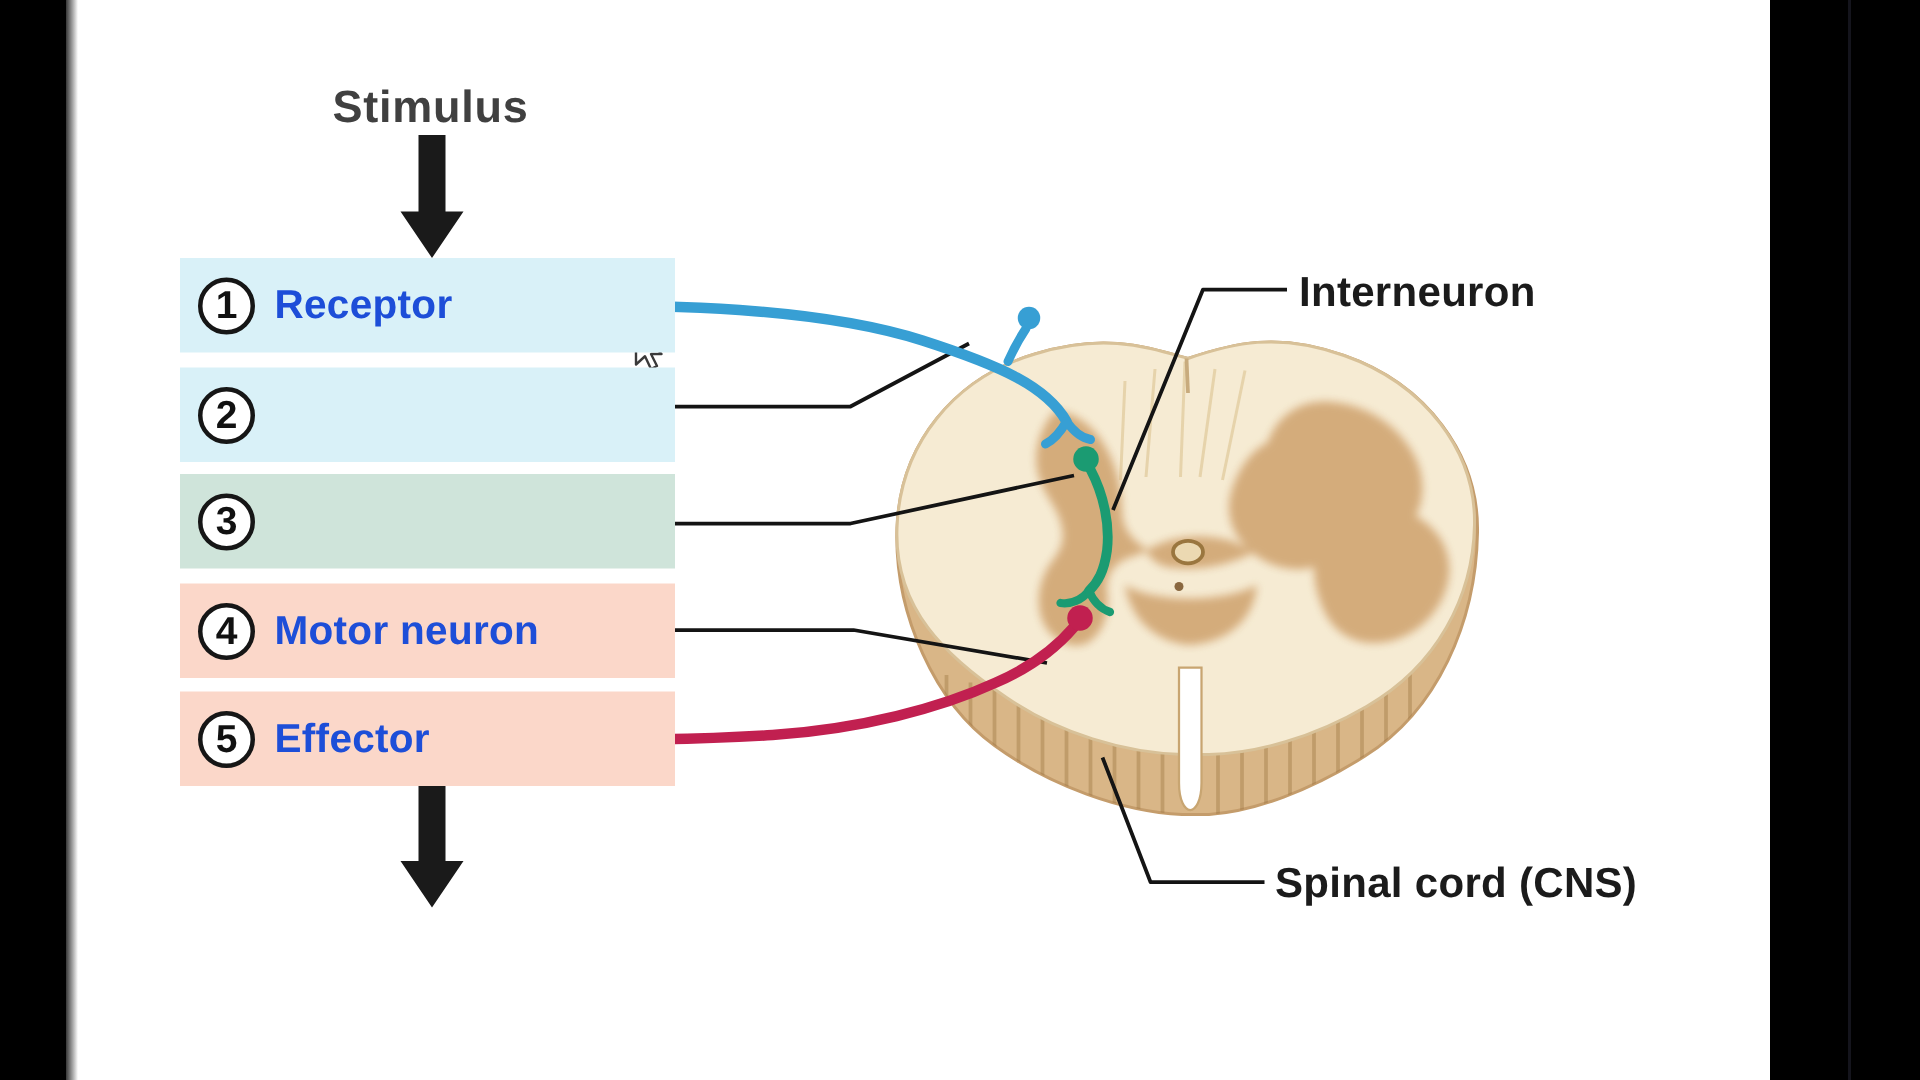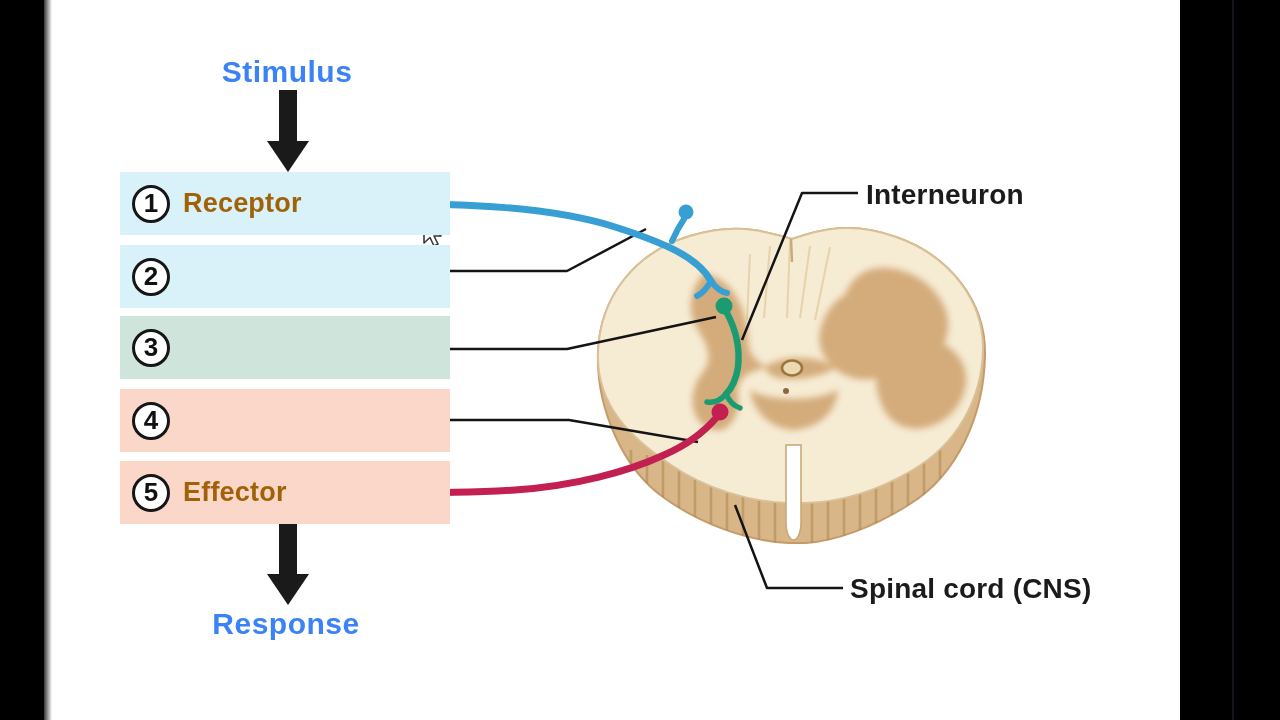--- a/index.html
+++ b/index.html
@@ -9,33 +9,33 @@
   }
   .letterbox{position:absolute;top:0;height:720px;background:#000;z-index:30;}
   .letterbox.left{left:0;width:44px;}
   .letterbox.right{left:1180px;width:100px;}
   .letterbox-edge{position:absolute;top:0;left:44px;width:8px;height:720px;z-index:30;
     background:linear-gradient(90deg, rgba(20,20,20,.85), rgba(20,20,20,0));}
   .noise-col{position:absolute;top:0;left:1232px;width:2px;height:720px;background:#14141c;z-index:31;}
   svg.art{position:absolute;left:0;top:0;z-index:5;}
   .flow-title{
     position:absolute;transform:translateX(-50%);
-    font-weight:bold;font-size:30px;color:#3b82f6;letter-spacing:.5px;z-index:10;white-space:nowrap;
+    font-weight:bold;font-size:30px;color:#404040;letter-spacing:.5px;z-index:10;white-space:nowrap;
   }
   .step-box{
     position:absolute;left:120px;width:330px;height:63px;z-index:8;
     display:flex;align-items:center;padding-left:12px;box-sizing:border-box;
   }
   .step-num{
     width:38px;height:38px;border-radius:50%;background:#fff;border:3px solid #161616;
     display:flex;align-items:center;justify-content:center;
     font-weight:bold;font-size:26px;color:#111;flex:0 0 auto;box-sizing:border-box;
   }
   .step-label{
-    margin-left:13px;font-weight:bold;font-size:27px;color:#a16207;white-space:nowrap;letter-spacing:.2px;
+    margin-left:13px;font-weight:bold;font-size:27px;color:#1d4ed8;white-space:nowrap;letter-spacing:.2px;
   }
   .annot{
     position:absolute;font-weight:bold;font-size:28px;color:#1b1b1b;z-index:10;white-space:nowrap;letter-spacing:.2px;
   }
 </style>
 </head>
 <body>
 
 <div class="stage">
 
@@ -166,28 +166,28 @@
   <div class="step-box" style="top: 245px; background-color: rgb(217, 241, 248);">
     <div class="step-num">2</div>
   </div>
 
   <div class="step-box" style="top: 316px; background-color: rgb(207, 228, 218);">
     <div class="step-num">3</div>
   </div>
 
   <div class="step-box" style="top: 389px; background-color: rgb(251, 215, 201);">
     <div class="step-num">4</div>
+    <div class="step-label">Motor neuron</div>
   </div>
 
   <div class="step-box" style="top: 461px; background-color: rgb(251, 215, 201);">
     <div class="step-num">5</div>
     <div class="step-label">Effector</div>
   </div>
 
-  <div class="flow-title" style="left:286px; top:607px;">Response</div>
 
   <div class="annot" style="left:850px; top:573px;">Spinal cord (CNS)</div>
 
   <div class="annot" style="left:866px; top:179px;">Interneuron</div>
 
   <div class="letterbox left"></div>
   <div class="letterbox-edge"></div>
   <div class="letterbox right"></div>
   <div class="noise-col"></div>
 </div>

